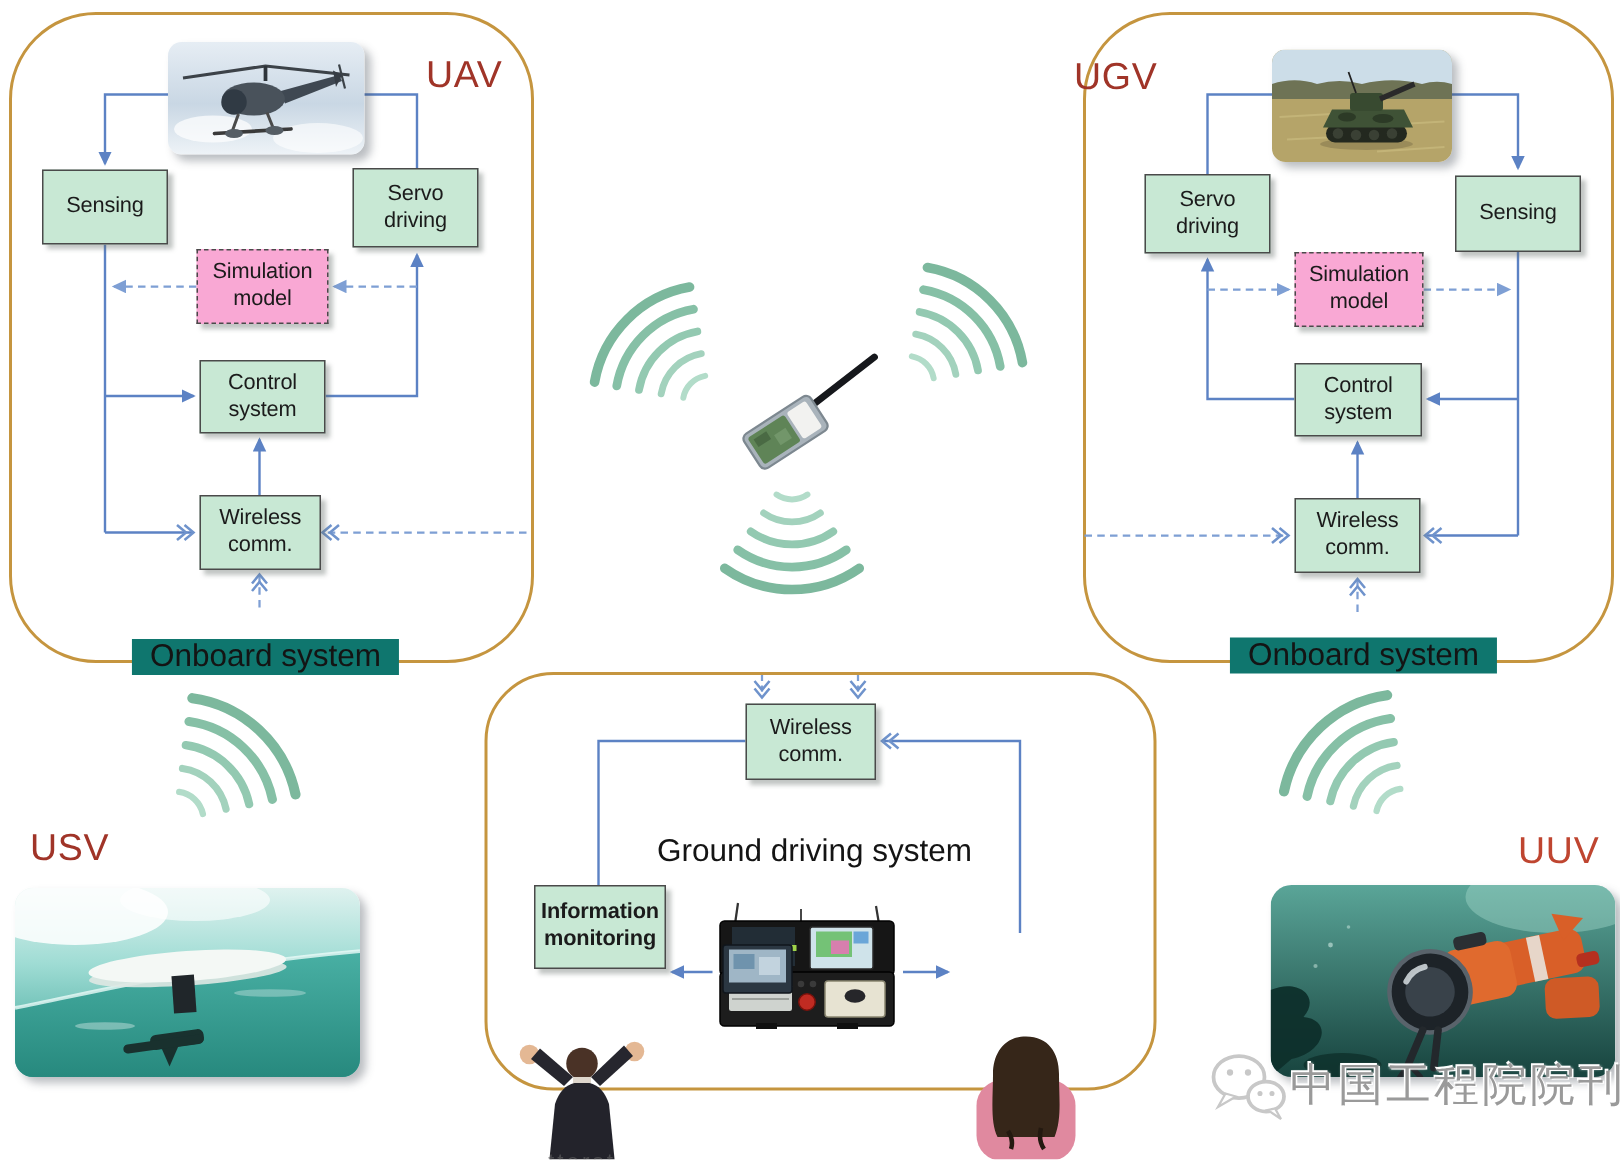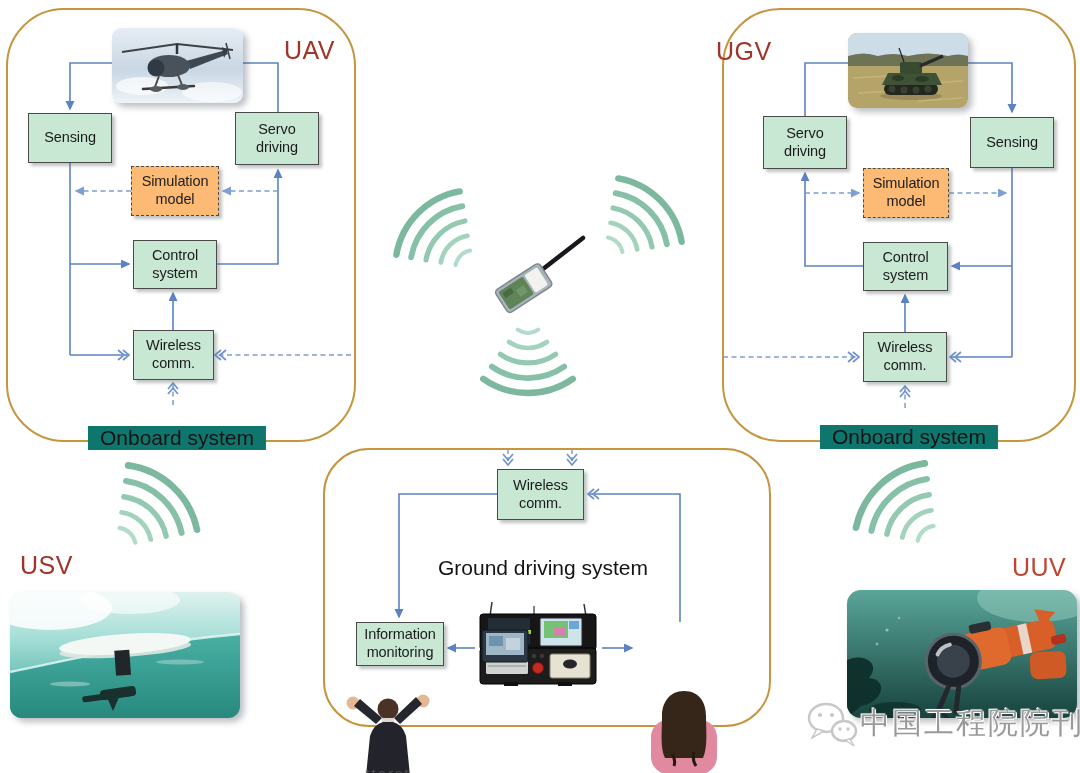--- a/index.html
+++ b/index.html
@@ -16,21 +16,21 @@
   .gcs-title{position:absolute;transform:translateX(-50%);font-size:21px;color:#141414;
              z-index:2;white-space:nowrap;}
   
   .vlabel{position:absolute;font-size:25px;letter-spacing:.5px;color:#a03428;z-index:2;}
   .vlabel.orange{color:#bf4530;}
   
   .box{position:absolute;display:flex;align-items:center;justify-content:center;text-align:center;
        background:#c8e8d4;border:1.5px solid #4a4a4a;color:#1b1b1b;font-size:14.5px;
        line-height:1.22;letter-spacing:-.1px;box-shadow:3px 3px 3px rgba(100,110,105,.4);
        z-index:4;padding:2px 3px;box-sizing:border-box;}
-  .box.gray{background:#fdba74;border-style:dashed;}
+  .box.gray{background:#f9a8d4;border-style:dashed;}
   
   svg.overlay{position:absolute;left:0;top:0;z-index:3;}
   
   .photo{position:absolute;border-radius:9px;overflow:hidden;z-index:4;
          box-shadow:4px 4px 6px rgba(60,70,80,.35);}
   .photo svg{display:block;}
   .figure{position:absolute;z-index:6;}
   .wifi{position:absolute;z-index:2;}
   .wm{position:absolute;z-index:7;}
   .wm-text{position:absolute;font-size:30px;letter-spacing:2px;color:#9a9a9a;z-index:7;
@@ -109,21 +109,21 @@
   <div class="box" style="left:133px;top:240px;width:84px;height:49px;">Control system</div>
   <div class="box" style="left:133px;top:330px;width:81px;height:50px;">Wireless comm.</div>
 
   <div class="box" style="left:763px;top:116px;width:84px;height:53px;">Servo driving</div>
   <div class="box" style="left:970px;top:117px;width:84px;height:51px;">Sensing</div>
   <div class="box gray" style="left:863px;top:168px;width:86px;height:50px;">Simulation model</div>
   <div class="box" style="left:863px;top:242px;width:85px;height:49px;">Control system</div>
   <div class="box" style="left:863px;top:332px;width:84px;height:50px;">Wireless comm.</div>
 
   <div class="box" style="left:497px;top:469px;width:87px;height:51px;">Wireless comm.</div>
-  <div class="box" style="left:356px;top:622px;width:88px;height:44px;">Information monitoring</div>
+  <div class="box" style="left:356px;top:590px;width:88px;height:56px;font-weight:bold;">Information monitoring</div>
 
   <svg class="wifi" style="left:390px;top:185px;transform:rotate(-45deg);" width="100" height="100" viewBox="0 0 100 100">
     <g fill="none" stroke-linecap="round">
       <path d="M39.7,82.3 A18,18 0 0 1 60.3,82.3" stroke="#b2dcc9" stroke-width="4"></path>
       <path d="M31.1,70 A33,33 0 0 1 68.9,70" stroke="#a3d2bd" stroke-width="4.6"></path>
       <path d="M22.5,57.7 A48,48 0 0 1 77.5,57.7" stroke="#93c9b1" stroke-width="5.2"></path>
       <path d="M13.8,45.4 A63,63 0 0 1 86.2,45.4" stroke="#86c0a6" stroke-width="5.8"></path>
       <path d="M5.2,33.1 A78,78 0 0 1 94.8,33.1" stroke="#7cb89d" stroke-width="6.4"></path>
     </g>
   </svg>

